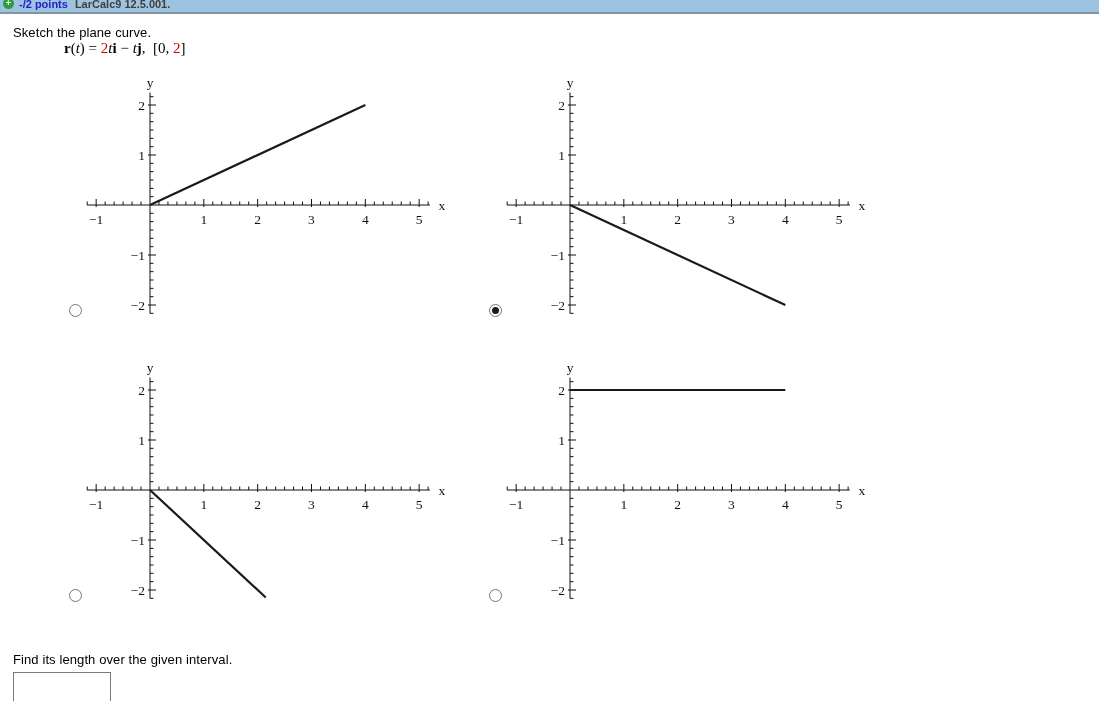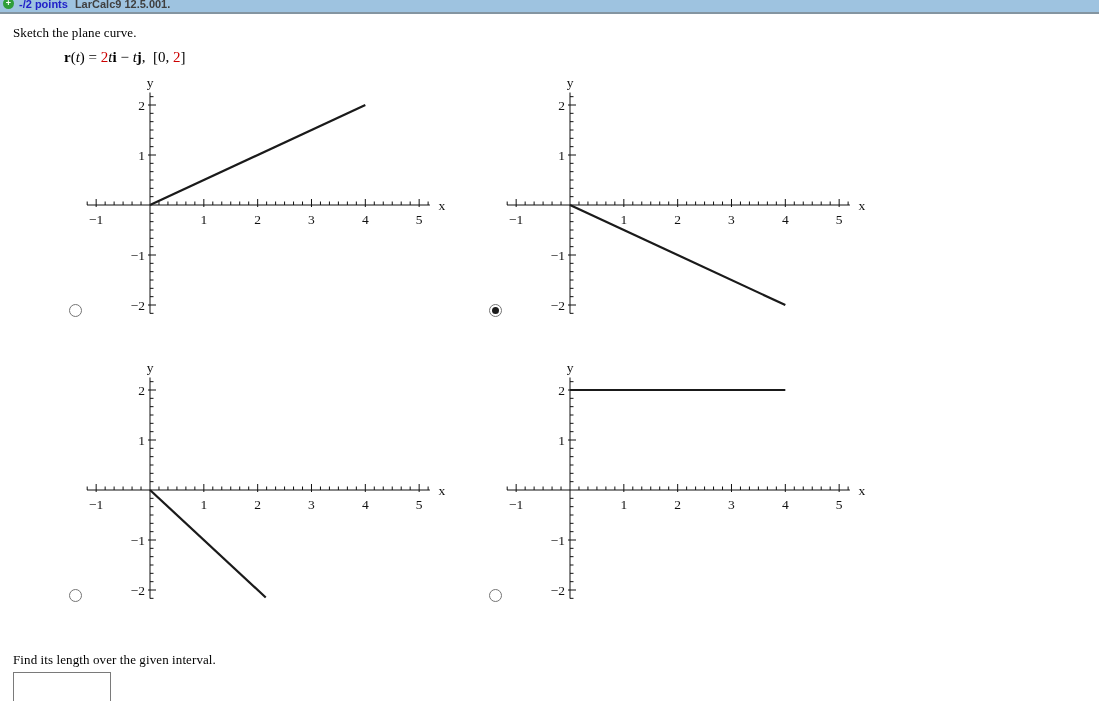--- a/index.html
+++ b/index.html
@@ -16,25 +16,25 @@
     display:flex;align-items:center;white-space:pre;
     font-size:11px;font-weight:bold;
   }
   .hicon{
     width:11px;height:11px;border-radius:50%;background:#2f9e3a;
     color:#fff;font-size:9px;line-height:11px;text-align:center;
     margin-right:5px;flex:0 0 auto;
   }
   .pts{color:#2121c8;margin-right:7px;}
   .src{color:#3f3f3f;}
-  .prompt{position:absolute;left:13px;font-size:13px;letter-spacing:.1px;font-family:Liberation Serif, serif;}
+  .prompt{position:absolute;left:13px;font-size:13px;letter-spacing:.1px;}
   #prompt1{top:25px;}
   #prompt2{top:652px;text-align:center;}
   .formula{
-    position:absolute;left:64px;top:49px;white-space:pre;
+    position:absolute;left:64px;top:40px;white-space:pre;
     font-family:"Liberation Serif","DejaVu Serif",serif;
     font-size:15px;color:#000;
   }
   .formula .b{font-weight:bold;}
   .formula .i{font-style:italic;}
   .formula .red{color:#cc0000;}
   .option{position:absolute;width:400px;height:250px;}
   #opt0{left:60px;top:75px;}
   #opt1{left:480px;top:75px;}
   #opt2{left:60px;top:360px;}

